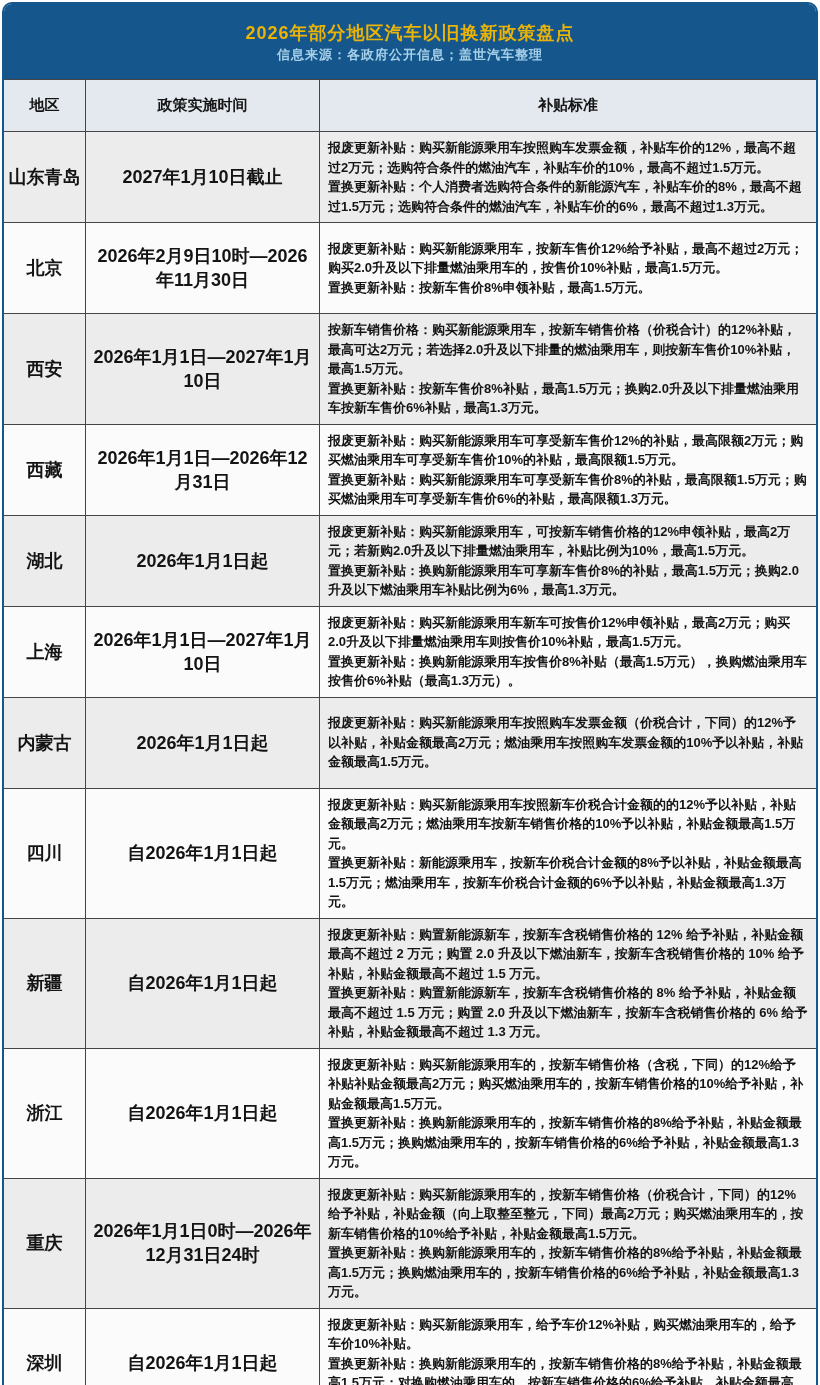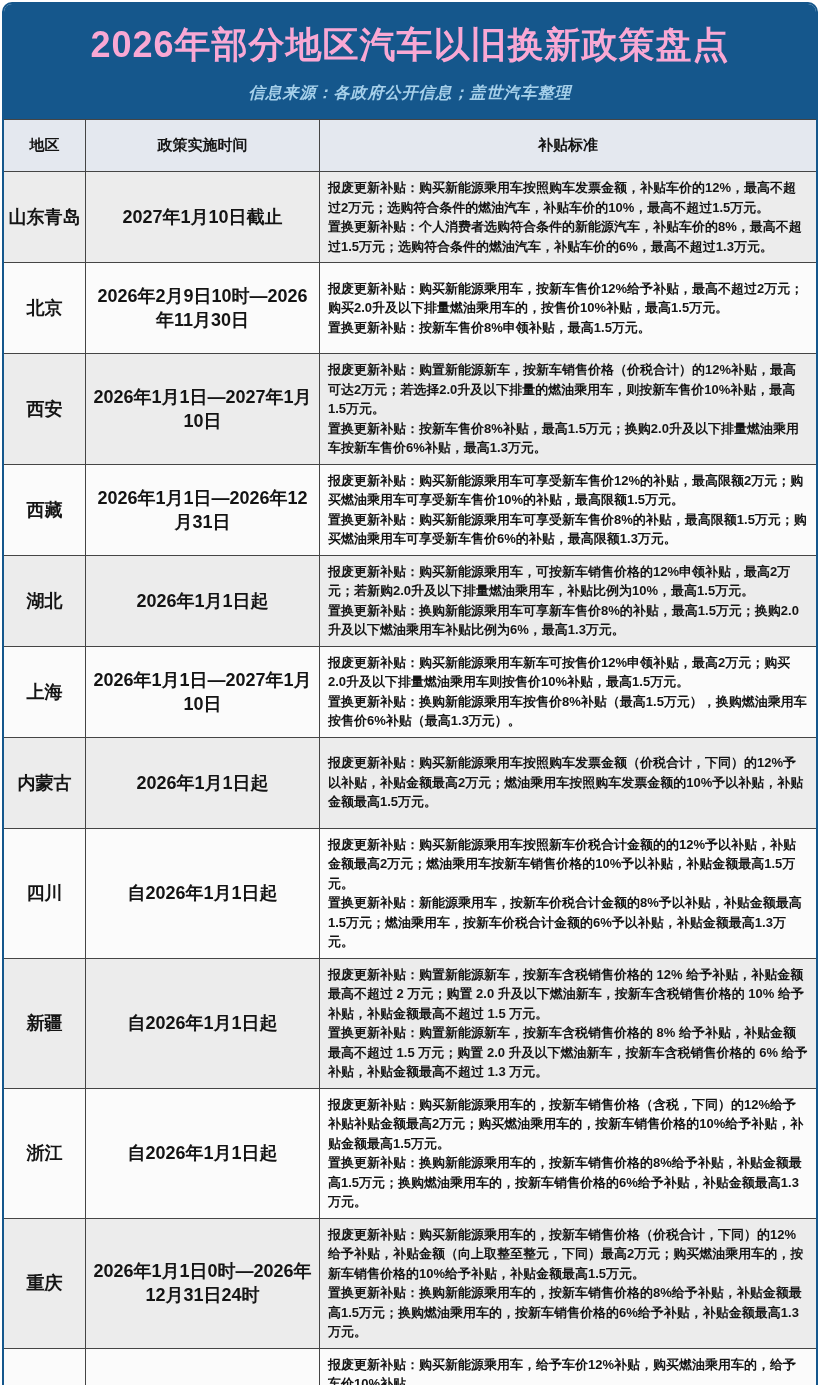--- a/index.html
+++ b/index.html
@@ -25,32 +25,31 @@
     border-radius:10px;
     overflow:hidden;
     background:#ffffff;
   }
   .banner{
     background:var(--banner-blue);
     text-align:center;
     padding:17px 10px 15px 10px;
   }
   .banner .title{
-    color:#f9a8d4;
-    font-size:36px;
+    color:#eab308;
+    font-size:18px;
     font-weight:700;
     letter-spacing:1px;
   }
   .banner .subtitle{
     color:var(--subtitle-blue);
-    font-size:16px;
+    font-size:13px;
     font-weight:700;
-    margin-top:13px;
+    margin-top:1px;
     letter-spacing:1px;
-    font-style:italic;
   }
   .table{width:100%;}
   .row{
     display:flex;
     width:100%;
     border-top:1px solid var(--border-dark);
   }
   .cell{min-height:100%;}
   .c1{
     width:82px;
@@ -128,21 +127,21 @@
     <div class="cell c3 policy">
             <div class="policy-line">报废更新补贴：购买新能源乘用车，按新车售价12%给予补贴，最高不超过2万元；购买2.0升及以下排量燃油乘用车的，按售价10%补贴，最高1.5万元。</div>
             <div class="policy-line">置换更新补贴：按新车售价8%申领补贴，最高1.5万元。</div>
           </div>
   </div>
 
   <div class="row data-row">
     <div class="cell c1 region">西安</div>
     <div class="cell c2 period">2026年1月1日—2027年1月10日</div>
     <div class="cell c3 policy">
-            <div class="policy-line">报废更新补贴：购置新能源新车，按新车销售价格（价税合计）的12%补贴，最高可达2万元；若选择2.0升及以下排量的燃油乘用车，则按新车售价10%补贴，最高1.5万元。</div>
+            <div class="policy-line">按新车销售价格：购买新能源乘用车，按新车销售价格（价税合计）的12%补贴，最高可达2万元；若选择2.0升及以下排量的燃油乘用车，则按新车售价10%补贴，最高1.5万元。</div>
             <div class="policy-line">置换更新补贴：按新车售价8%补贴，最高1.5万元；换购2.0升及以下排量燃油乘用车按新车售价6%补贴，最高1.3万元。</div>
           </div>
   </div>
 
   <div class="row data-row">
     <div class="cell c1 region">西藏</div>
     <div class="cell c2 period">2026年1月1日—2026年12月31日</div>
     <div class="cell c3 policy">
             <div class="policy-line">报废更新补贴：购买新能源乘用车可享受新车售价12%的补贴，最高限额2万元；购买燃油乘用车可享受新车售价10%的补贴，最高限额1.5万元。</div>
             <div class="policy-line">置换更新补贴：购买新能源乘用车可享受新车售价8%的补贴，最高限额1.5万元；购买燃油乘用车可享受新车售价6%的补贴，最高限额1.3万元。</div>

